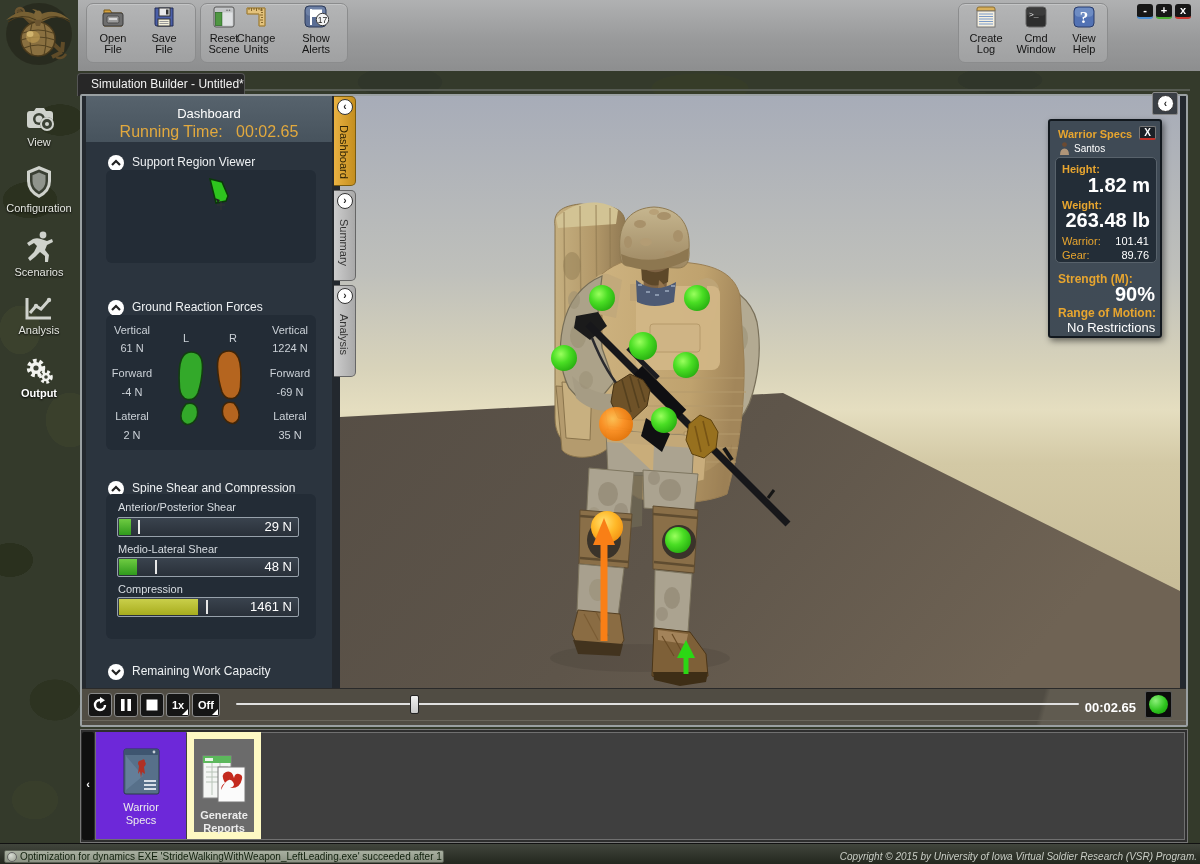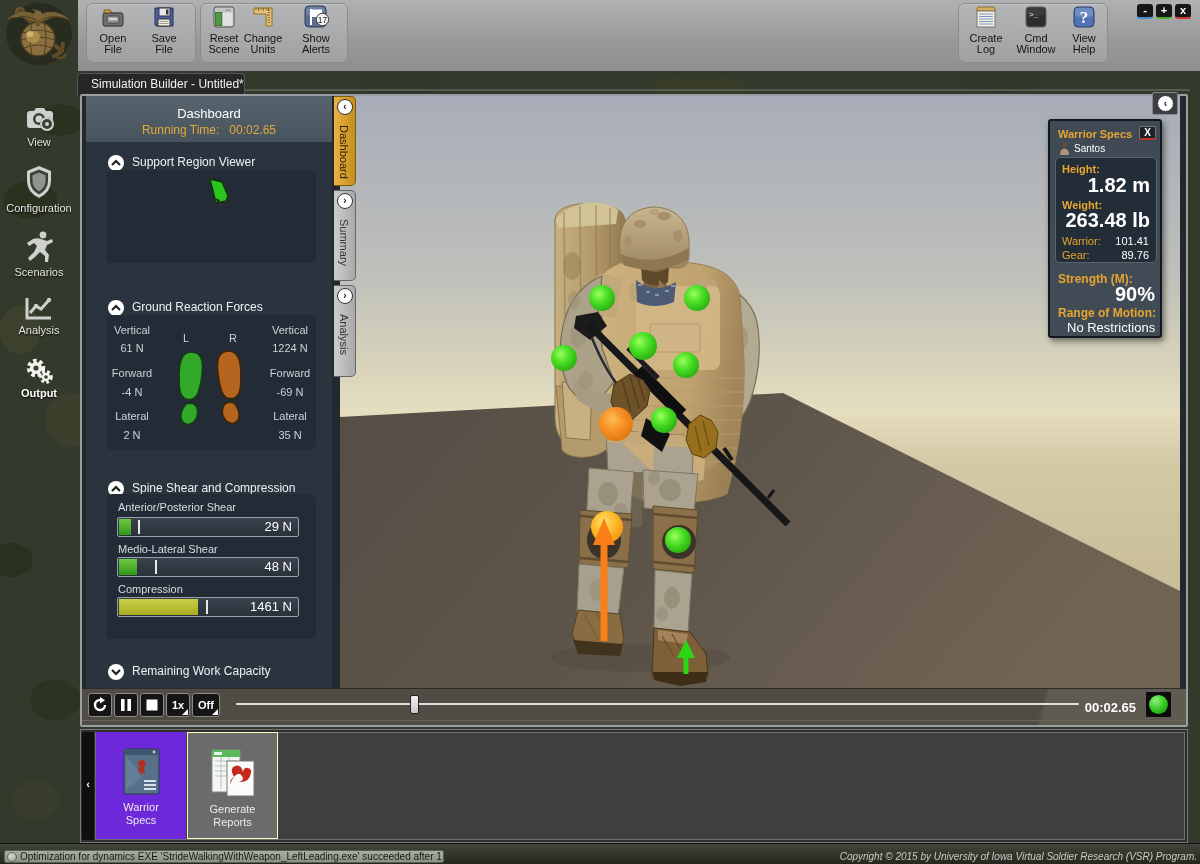--- a/index.html
+++ b/index.html
@@ -46,21 +46,21 @@
   color:#f2f2f2; font-size:12px; line-height:21px; padding-left:13px; }
 #tabline { left:244px; top:89px; width:946px; height:2px; background:#565b52; }
 #mainframe { left:80px; top:94px; width:1108px; height:633px; background:#23282e;
   border:2px solid #9aa0a2; border-radius:2px; }
 
 
 #dash { left:86px; top:96px; width:246px; height:592px; background:#2b343e; }
 #dashhead { position:absolute; left:0; top:0; width:100%; height:46px;
   background:linear-gradient(#57636d,#47535d); text-align:center; }
 #dashhead .t1 { color:#fff; font-size:13px; padding-top:10px; }
-#dashhead .t2 { color:#e2a93e; font-size:12px; padding-top:2px; }
+#dashhead .t2 { color:#e2a93e; font-size:16px; padding-top:2px; }
 .sechead { position:absolute; left:22px; color:#eef1f3; font-size:12px; height:18px; }
 .sechead .circ { display:inline-block; width:16px; height:16px; border-radius:50%;
   background:#fff; vertical-align:middle; margin-right:8px; position:relative; }
 .sechead .circ svg { position:absolute; left:3px; top:4px; }
 .secbox { position:absolute; left:20px; width:210px; background:#232c36;
   border-radius:6px; }
 .dlab { position:absolute; color:#ccd2d8; font-size:11px; white-space:nowrap; }
 .bar { position:absolute; left:11px; width:182px; height:20px; border:1px solid #97a1ab;
   background:linear-gradient(#3a434e,#293039); border-radius:2px; }
 .bar .fill { position:absolute; left:1px; top:1px; bottom:1px; }
@@ -154,21 +154,21 @@
     <svg width="26" height="26" viewBox="0 0 26 26">
       <rect x="3" y="3" width="20" height="20" rx="2" fill="#c6c8ca" stroke="#555"></rect>
       <rect x="4.5" y="4.5" width="17" height="3.5" fill="#c2c4c6"></rect>
       <circle cx="16" cy="6.2" r="0.8" fill="#666"></circle>
           <circle cx="18.5" cy="6.2" r="0.8" fill="#666"></circle>
       <rect x="4.5" y="8.5" width="6.5" height="13" fill="#4f9741" stroke="#2f6b28" stroke-width="0.8"></rect>
       <rect x="11.5" y="8.5" width="10" height="13" fill="#dfe1e3"></rect>
     </svg>
     Reset<br>Scene
   </div>
-  <div class="tbtn" style="left:160px;">
+  <div class="tbtn" style="left:153px;">
     <svg width="26" height="26" viewBox="0 0 26 26">
       <path d="M4 4 L22 4 L22 22 L16 22 L16 10 L4 10 Z" fill="#e3c27c" stroke="#8a6d30" stroke-width="1"></path>
       <path d="M4 4 L22 4 L22 22 L16 22 L16 10 L4 10 Z" fill="none" stroke="#b99440" stroke-width="0.6"></path>
       <path d="M6 4 v2 M8.5 4 v3 M11 4 v2 M13.5 4 v3 M16 4 v2 M18.5 4 v3 M20 6 h-3 M20 8.5 h-2 M20 11 h-3 M20 13.5 h-2 M20 16 h-3 M20 18.5 h-2" stroke="#7a5c20" stroke-width="0.9" fill="none"></path>
     </svg>
     Change<br>Units
   </div>
   <div class="tbtn" style="left:213px;">
     <svg width="26" height="26" viewBox="0 0 26 26">
       <rect x="2" y="2" width="21" height="21" rx="4" fill="#5a6d94" stroke="#2c3a58"></rect>
@@ -597,21 +597,21 @@
       <rect x="1" y="1" width="35" height="6" rx="2" fill="#3e5570"></rect>
       <circle cx="31" cy="4" r="1.4" fill="#c8d0d8"></circle>
       <path d="M3 8 L20 28 L3 42 Z" fill="#6a84a0" opacity="0.7"></path>
       <path d="M19 12 Q22 10 22 14 Q24 16 21 19 L22 26 L19 24 L18 30 L17 23 L15 26 L16 18 Q14 15 16 13 Z" fill="#b03024"></path>
       <rect x="21" y="32" width="12" height="2" fill="#d8e0e8"></rect>
       <rect x="21" y="36" width="12" height="2" fill="#d8e0e8"></rect>
       <rect x="21" y="40" width="12" height="2" fill="#d8e0e8"></rect>
     </svg>
     Warrior<br>Specs
   </div>
-  <div class="tile" style="left:106px; width:91px; background:#6b6b6b; border:1px solid #fef9c3;">
+  <div class="tile" style="left:106px; width:74px; background:#6b6b6b; border:7px solid #fef9c3;font-weight:bold;">
     <svg width="44" height="48" viewBox="0 0 44 48">
       <rect x="1" y="1" width="28" height="42" fill="#f4f6f4" stroke="#888"></rect>
       <rect x="1" y="1" width="28" height="7" fill="#5cb85c"></rect>
       <rect x="3" y="3" width="8" height="3" fill="#e8f4e8"></rect>
       <path d="M4 12 h22 M4 17 h22 M4 22 h22 M4 27 h22 M10 8 v32 M18 8 v32" stroke="#b8c4b8" stroke-width="1" fill="none"></path>
       <rect x="16" y="12" width="27" height="35" fill="#fbfbfb" stroke="#777"></rect>
       <path d="M19 35 Q26 20 31 27 Q34 31 28 33 Q38 34 40 24 Q41 20 37 19 Q33 18 32 23 Q30 15 24 17 Q18 19 23 28 Q19 30 19 35 Z" fill="#c42a1e"></path>
     </svg>
     Generate<br>Reports
   </div>

